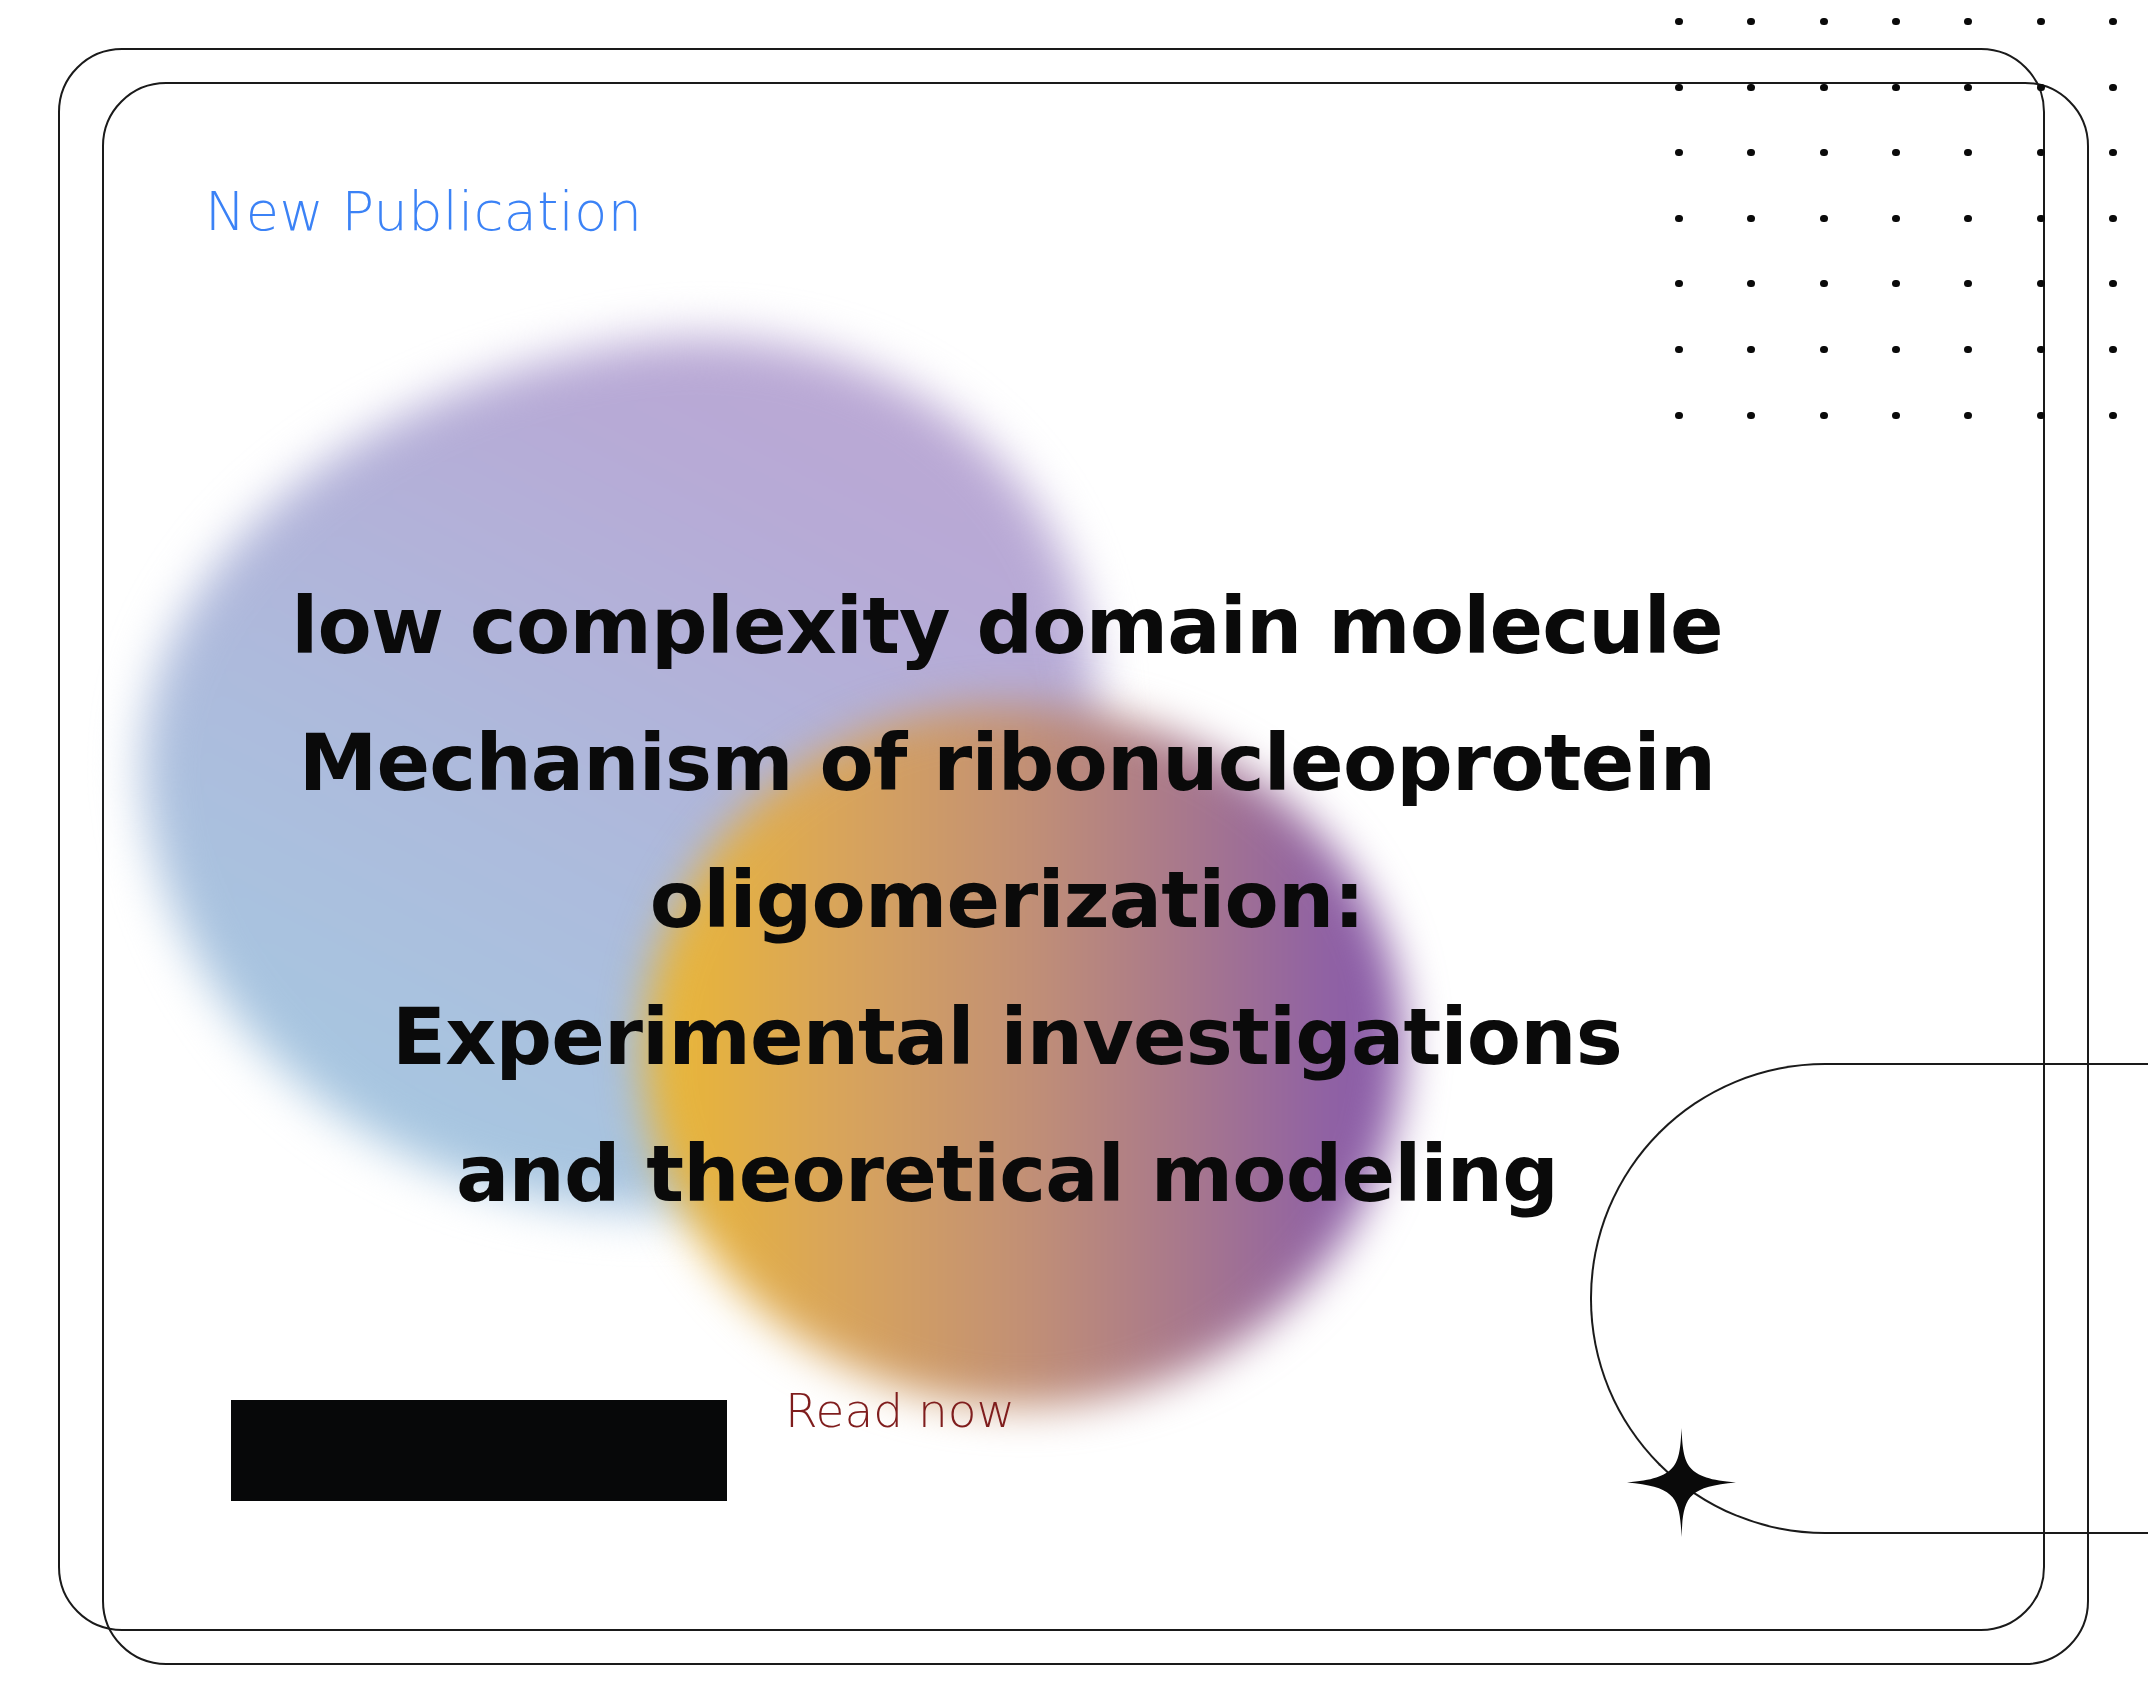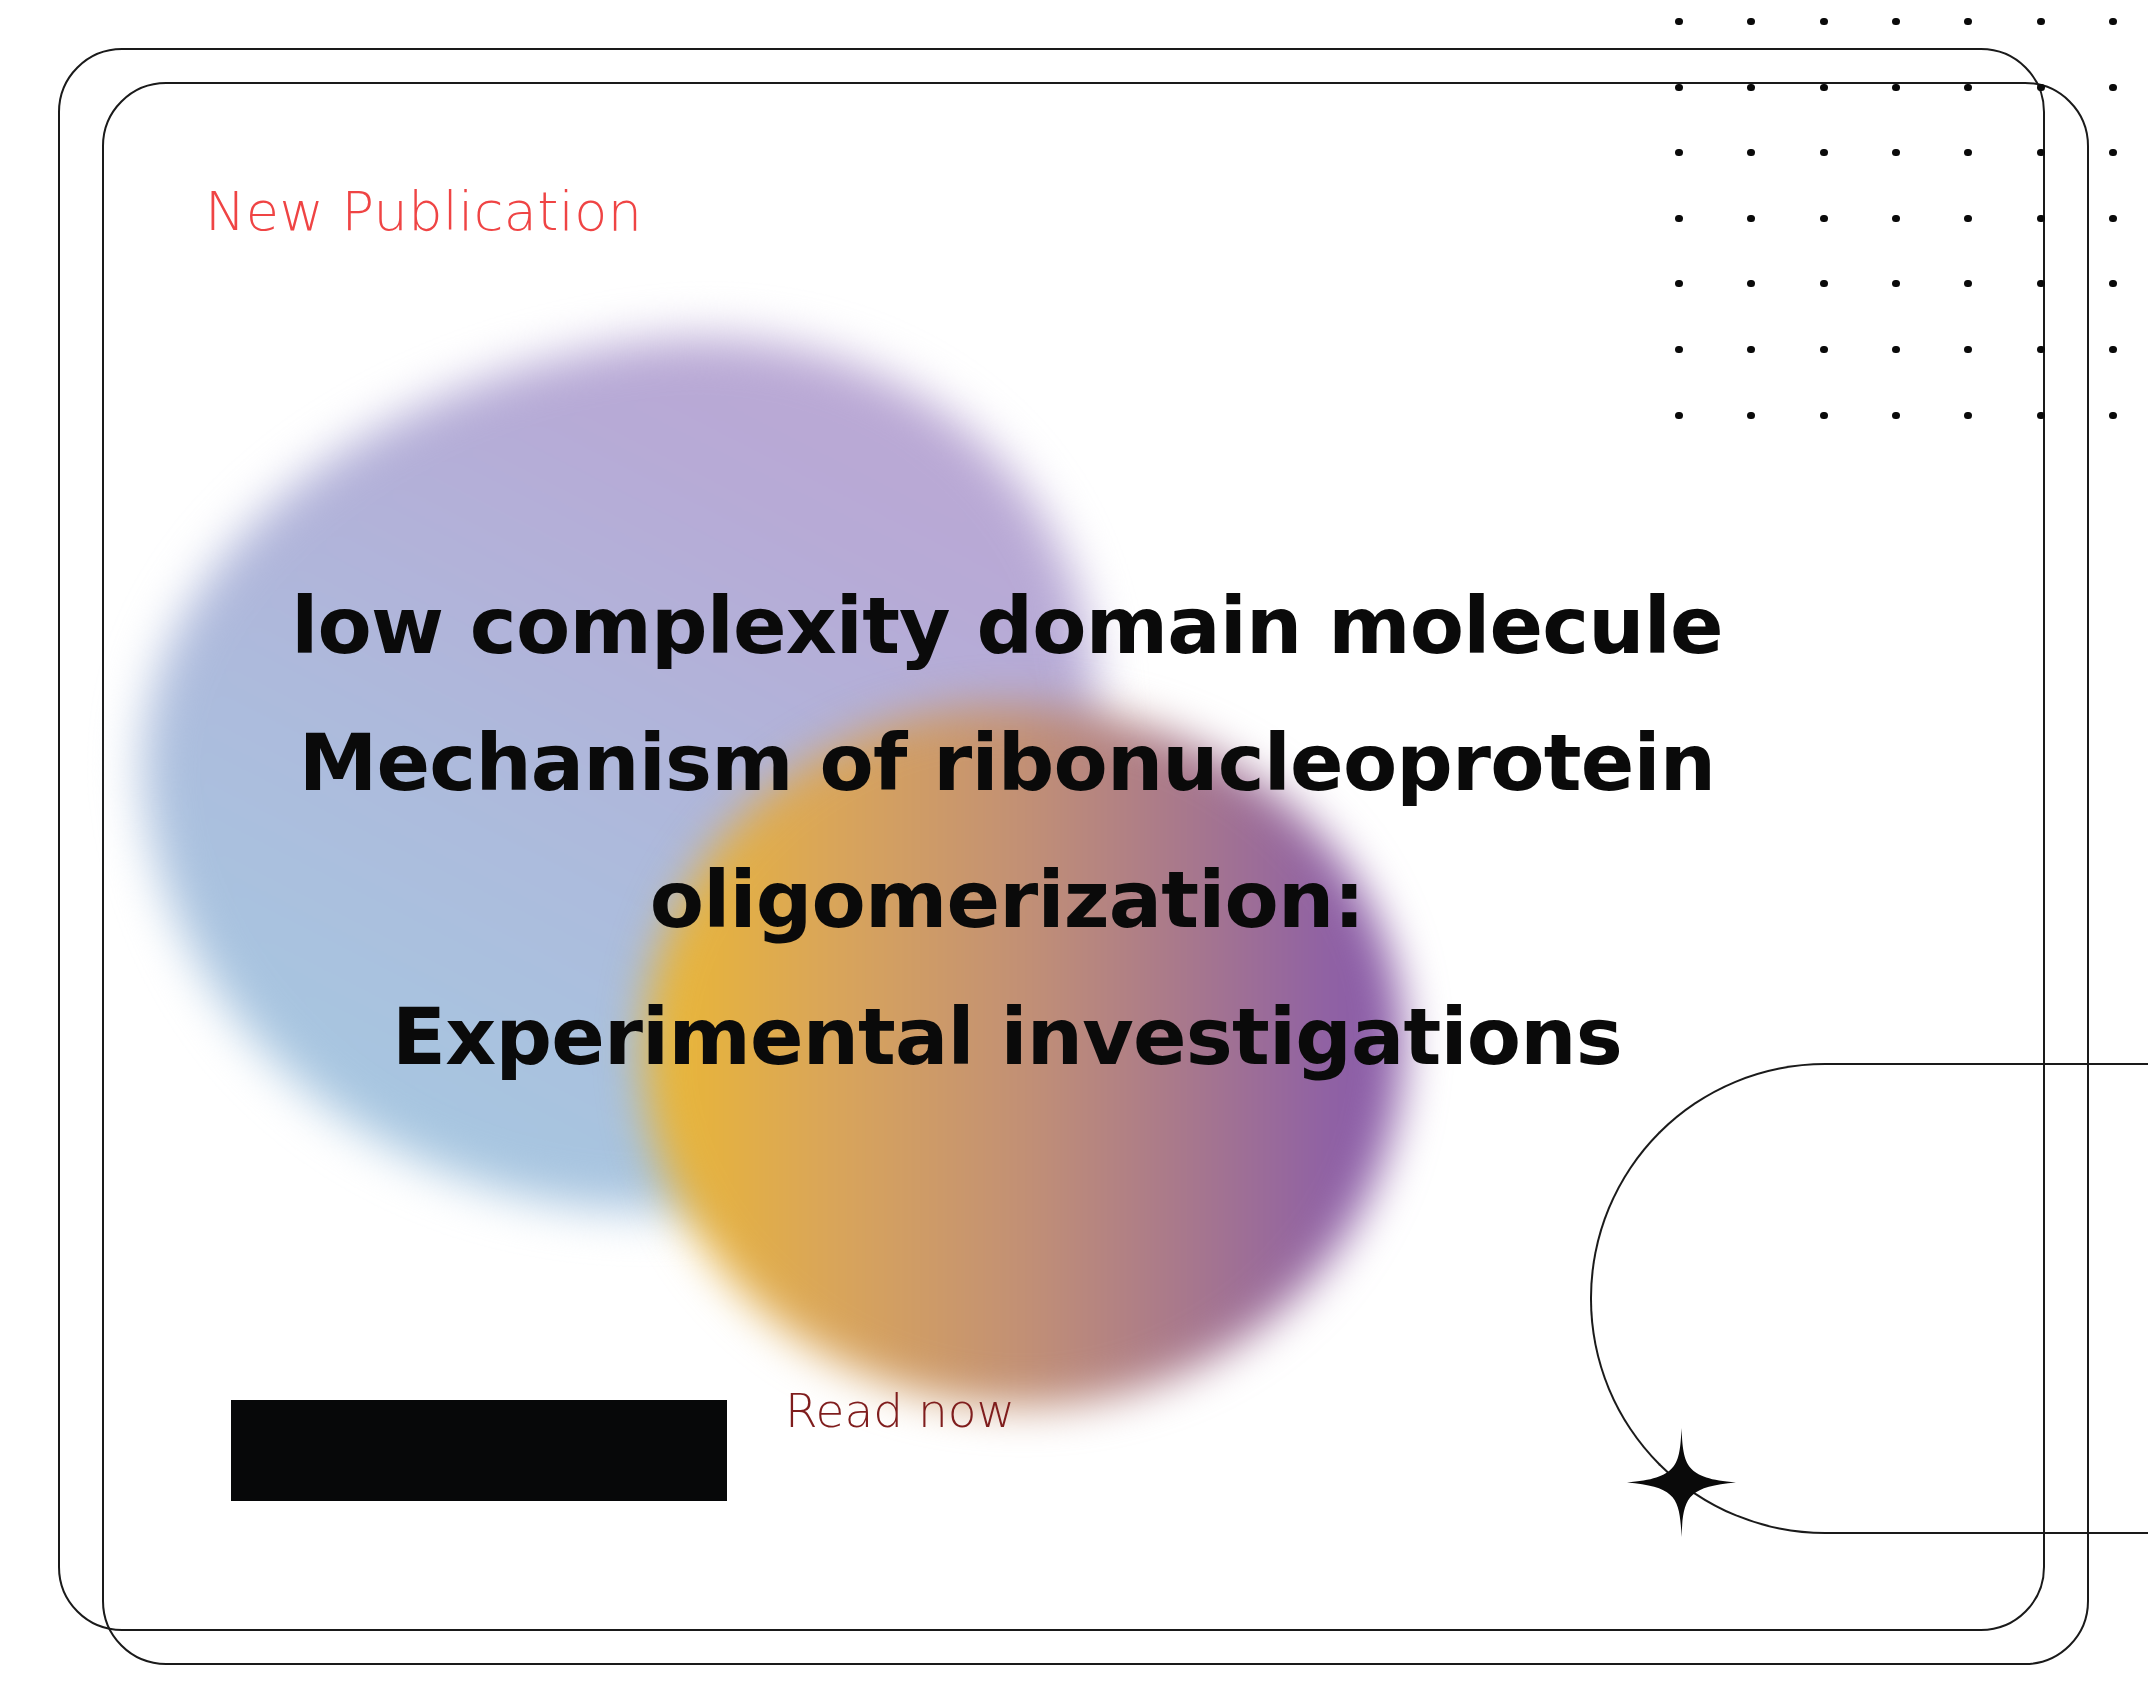--- a/index.html
+++ b/index.html
@@ -32,21 +32,21 @@
   .blob-warm {
     left: 644px; top: 705px; width: 759px; height: 701px;
     border-radius: 48% 52% 50% 50% / 50% 48% 52% 50%;
     background: linear-gradient(90deg, #ebb833 0%, #d9a55a 25%, #c29075 50%, #a7778d 72%, #8d5fa6 92%, #8a5ca8 100%);
     filter: blur(22px);
   }
 
   .label {
     position: absolute; left: 205px; top: 180px;
     font-family: "DejaVu Sans", sans-serif; font-weight: 300;
-    font-size: 54px; letter-spacing: 0.4px; color: #ef4444;
+    font-size: 54px; letter-spacing: 0.4px; color: #3b82f6;
     white-space: nowrap;
   }
 
   .title {
     position: absolute; left: 252px; top: 558px; width: 1510px;
     text-align: center; font-family: "DejaVu Sans", sans-serif; font-weight: bold;
     font-size: 79px; line-height: 137px; letter-spacing: -0.8px; color: #0a0a0a;
   }
   .title-line { display: block; white-space: nowrap; }
 
@@ -128,20 +128,21 @@
 <div class="blob blob-blue"></div>
 <div class="blob blob-warm"></div>
 
 <div class="label">New Publication</div>
 
 <div class="title">
   <span class="title-line">low complexity domain molecule</span>
   <span class="title-line">Mechanism of ribonucleoprotein</span>
   <span class="title-line">oligomerization:</span>
   <span class="title-line">Experimental investigations</span>
+  <span class="title-line">and theoretical modeling</span>
 </div>
 
 <div class="redacted-bar"></div>
 <a class="read-now">Read now</a>
 
 <div class="pill"></div>
 
 <svg class="sparkle" viewBox="0 0 130 130">
   <path d="M65 0 C67 45 70 60 130 65 C70 70 67 85 65 130 C63 85 60 70 0 65 C60 60 63 45 65 0 Z" fill="#0a0a0a"></path>
 </svg>

